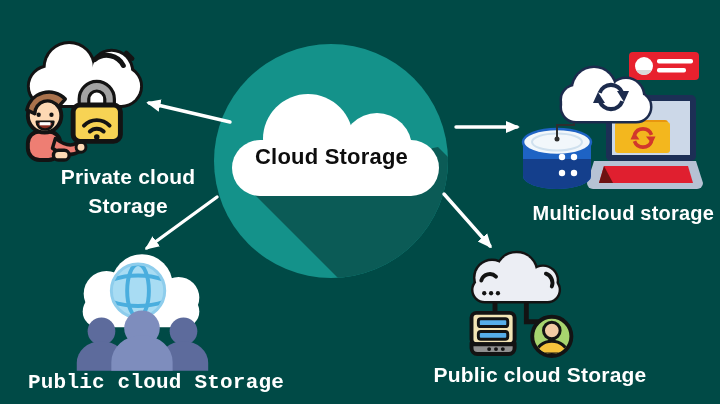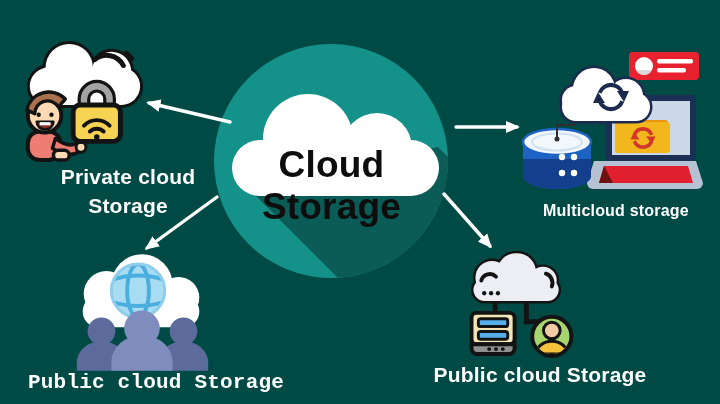--- a/index.html
+++ b/index.html
@@ -8,24 +8,24 @@
     background:#004a46;font-family:"Liberation Sans",sans-serif;
   }
   #stage svg{position:absolute;display:block;}
   .label{
     position:absolute;color:#ffffff;font-weight:700;text-align:center;
     font-size:21px;line-height:1.38;letter-spacing:.2px;
   }
   .nowrap{white-space:nowrap;}
   #hub-title{
     position:absolute;left:221px;top:144px;width:221px;text-align:center;
-    color:#0d0d0d;font-weight:700;font-size:37px;letter-spacing:.2px;
+    color:#0d0d0d;font-weight:700;font-size:22px;letter-spacing:.2px;
   }
   #lbl-private{left:0;top:163px;width:168px;padding-left:44px;}
-  #lbl-multicloud{left:518px;top:200px;width:196px;font-size:16px;}
+  #lbl-multicloud{left:518px;top:200px;width:196px;font-size:20px;text-align:right;}
   #lbl-public{left:28px;top:369px;width:224px;font-family:Liberation Mono, monospace;}
   #lbl-hybrid{left:428px;top:361px;width:224px;}
 </style>
 </head>
 <body>
 
 <div id="stage">
 
   <svg width="720" height="404" viewBox="0 0 720 404" style="left:0;top:0">
     <defs>

